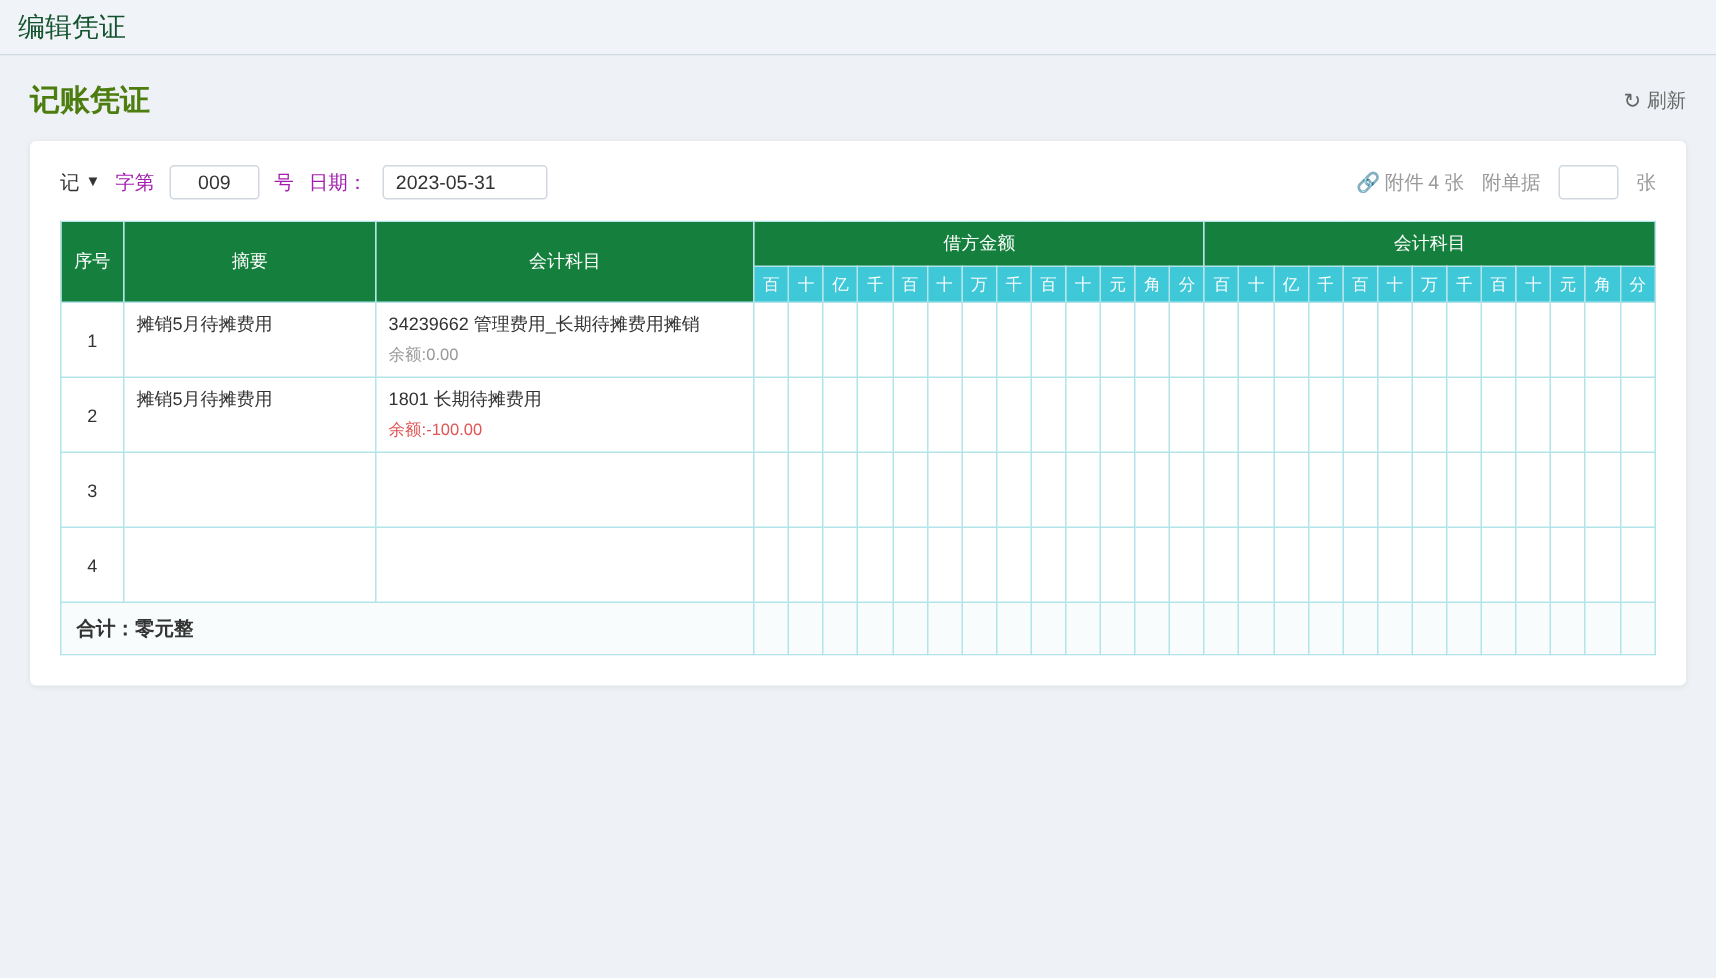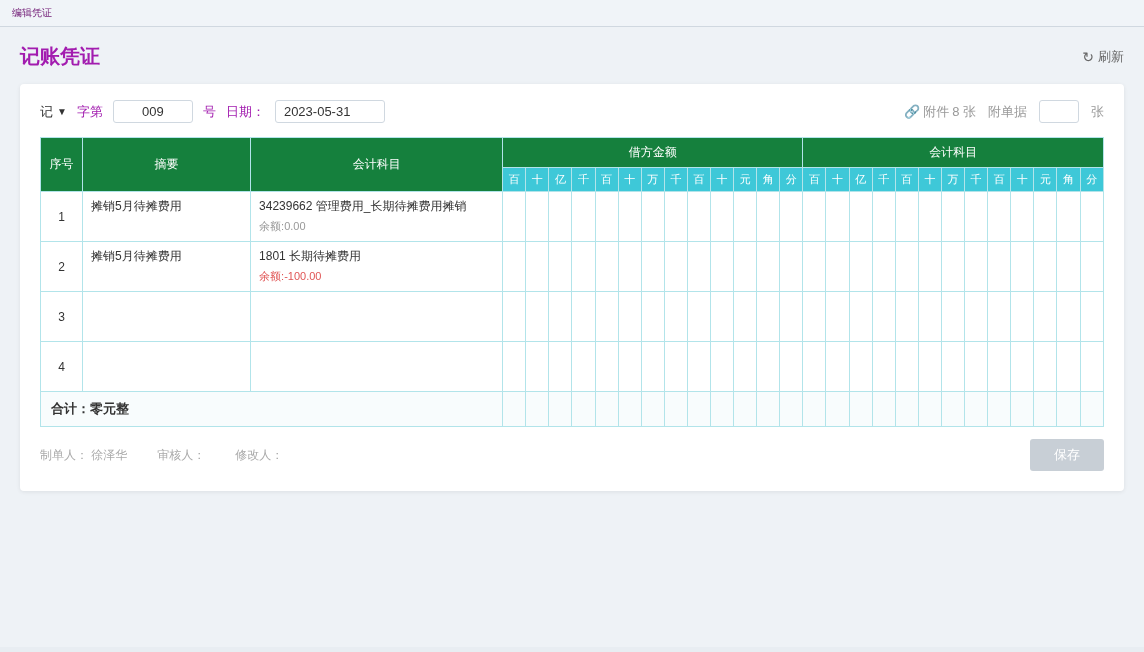--- a/index.html
+++ b/index.html
@@ -6,38 +6,38 @@
     body {
       font-family: "Microsoft YaHei", "PingFang SC", sans-serif;
       background: #e8edf2;
       font-size: 13px;
       color: #333;
     }
     .window-title-bar {
       background: #f0f4f8;
       border-bottom: 1px solid #d0d8e0;
       padding: 6px 12px;
-      font-size: 10px;
-      color: #701a75;
+      font-size: 18px;
+      color: #14532d;
     }
     .main-container {
       padding: 16px 20px;
       background: #eef2f6;
       min-height: 620px;
     }
     .page-header {
       display: flex;
       justify-content: space-between;
       align-items: center;
       margin-bottom: 14px;
     }
     .page-title {
       font-size: 20px;
       font-weight: bold;
-      color: #a21caf;
+      color: #4d7c0f;
     }
     .refresh-btn {
       display: flex;
       align-items: center;
       gap: 4px;
       color: #666;
       cursor: pointer;
       font-size: 13px;
       background: none;
       border: none;
@@ -80,21 +80,21 @@
       font-size: 10px;
     }
     .label-text {
       color: #a21caf;
       font-size: 13px;
     }
     .number-input {
       border: 1px solid #d0d8e0;
       border-radius: 3px;
       padding: 3px 6px;
-      width: 80px;
+      width: 60px;
       font-size: 13px;
       color: #333;
       text-align: center;
     }
     .date-input {
       border: 1px solid #d0d8e0;
       border-radius: 3px;
       padding: 3px 8px;
       width: 110px;
       font-size: 13px;
@@ -248,21 +248,21 @@
       <span class="label-text">字第</span>
       <input class="number-input" type="text" value="009" style="">
       <span class="label-text">号</span>
       <span class="label-text">日期：</span>
       <input class="date-input" type="text" value="2023-05-31" style="">
 
       <div class="attachment-area">
         <span class="attachment-label">
           <span>🔗</span>
           <span>附件</span>
-          <span>8 张</span>
+          <span>4 张</span>
         </span>
         <span>附单据</span>
         <input class="zhang-input" type="text" value="" style="">
         <span>张</span>
       </div>
     </div>
 
     <div class="table-wrapper">
       <table class="voucher-table">
         <thead>
@@ -463,31 +463,14 @@
             <td class="amount-cell"></td>
             <td class="amount-cell"></td>
             <td class="amount-cell"></td>
             <td class="amount-cell"></td>
             <td class="amount-cell"></td>
           </tr>
         </tfoot>
       </table>
     </div>
 
-    <div class="footer-area">
-      <div class="footer-info">
-        <span>
-          <span>制单人：</span>
-          <span>徐泽华</span>
-        </span>
-        <span>
-          <span>审核人：</span>
-          <span></span>
-        </span>
-        <span>
-          <span>修改人：</span>
-          <span></span>
-        </span>
-      </div>
-      <button class="save-btn">保存</button>
-    </div>
   </div>
 </div>
 
 </body></html>

